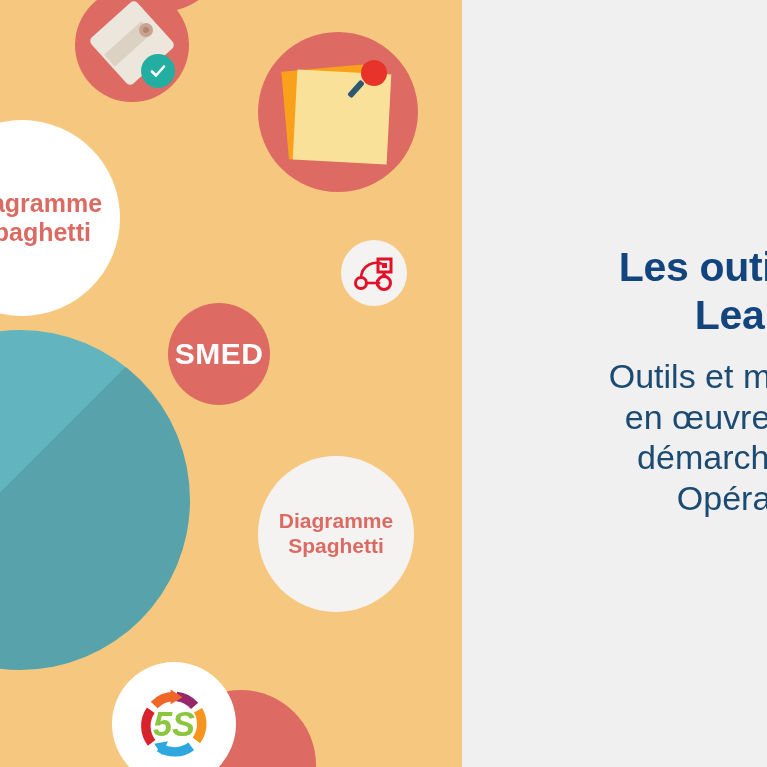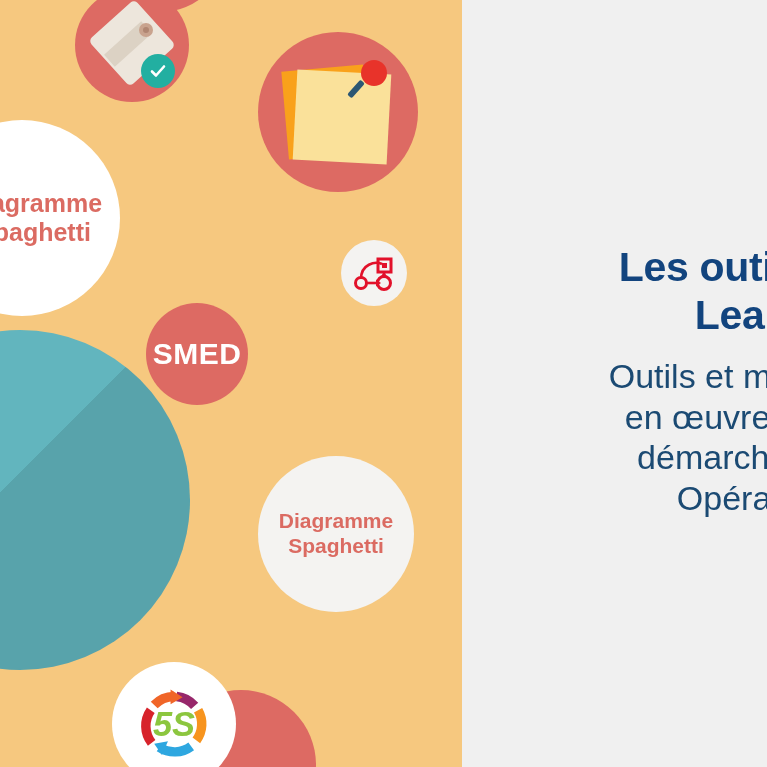--- a/index.html
+++ b/index.html
@@ -144,21 +144,21 @@
   #bubble-flow svg { display:block; }
 
   
   #bubble-5s { left: 112px; top: 662px; width: 124px; height: 124px; }
   #bubble-5s svg { display:block; }
 
   
   #bubble-spag-top { left: -76px; top: 120px; width: 196px; height: 196px; }
   #bubble-spag-top .inner { padding-left: 24px; }
   #bubble-spag-mid { left: 258px; top: 456px; width: 156px; height: 156px; }
-  #bubble-smed { left: 146px; top: 303px; width: 102px; height: 102px; }
+  #bubble-smed { left: 168px; top: 303px; width: 102px; height: 102px; }
 
   
   #decor-red-top { left: 96px; top: -118px; width: 130px; height: 130px; }
   #decor-red-bottom { left: 166px; top: 690px; width: 150px; height: 150px; }
 
   
   #right-panel {
     position: absolute;
     left: 462px; top: 0;
     width: 305px; height: 767px;

